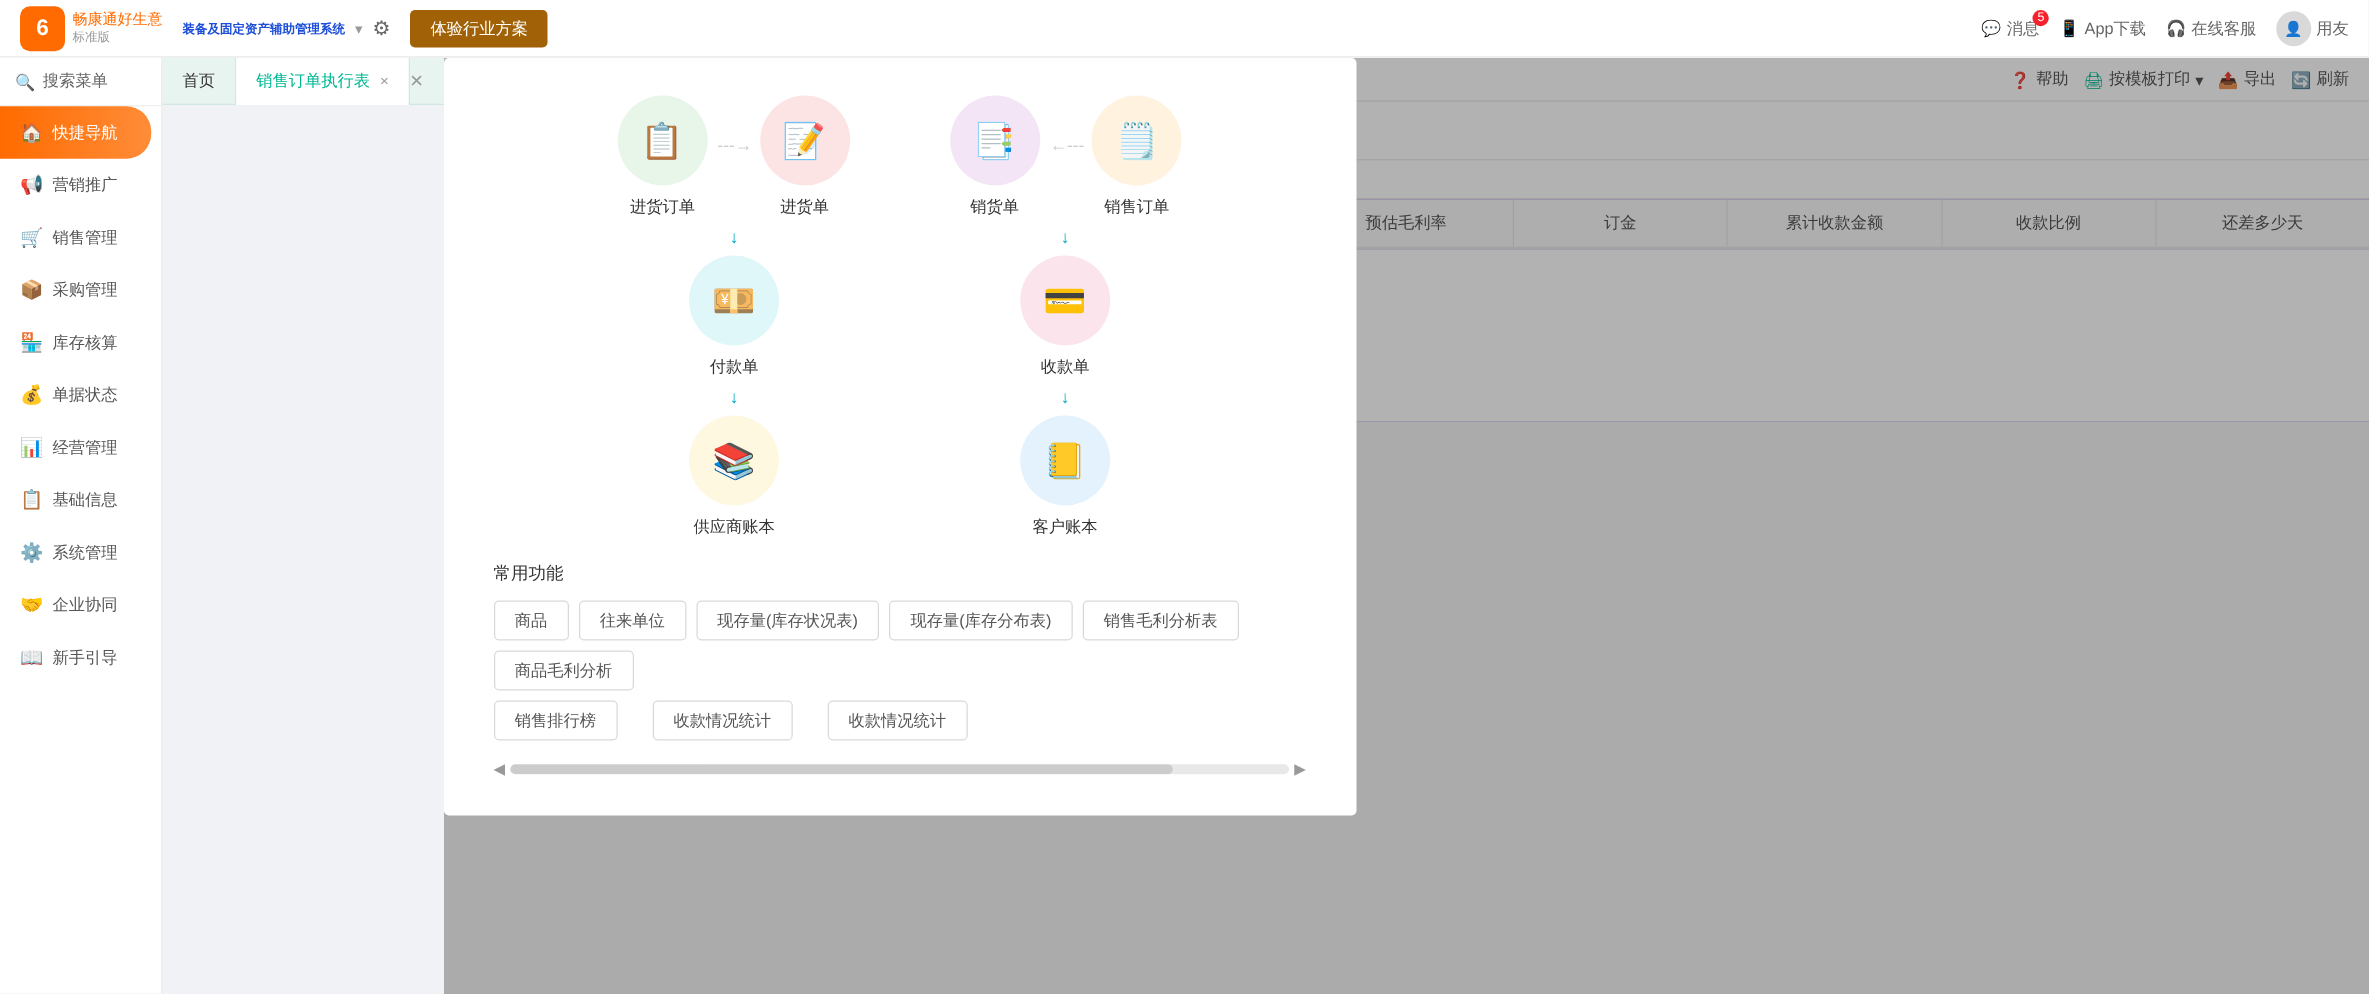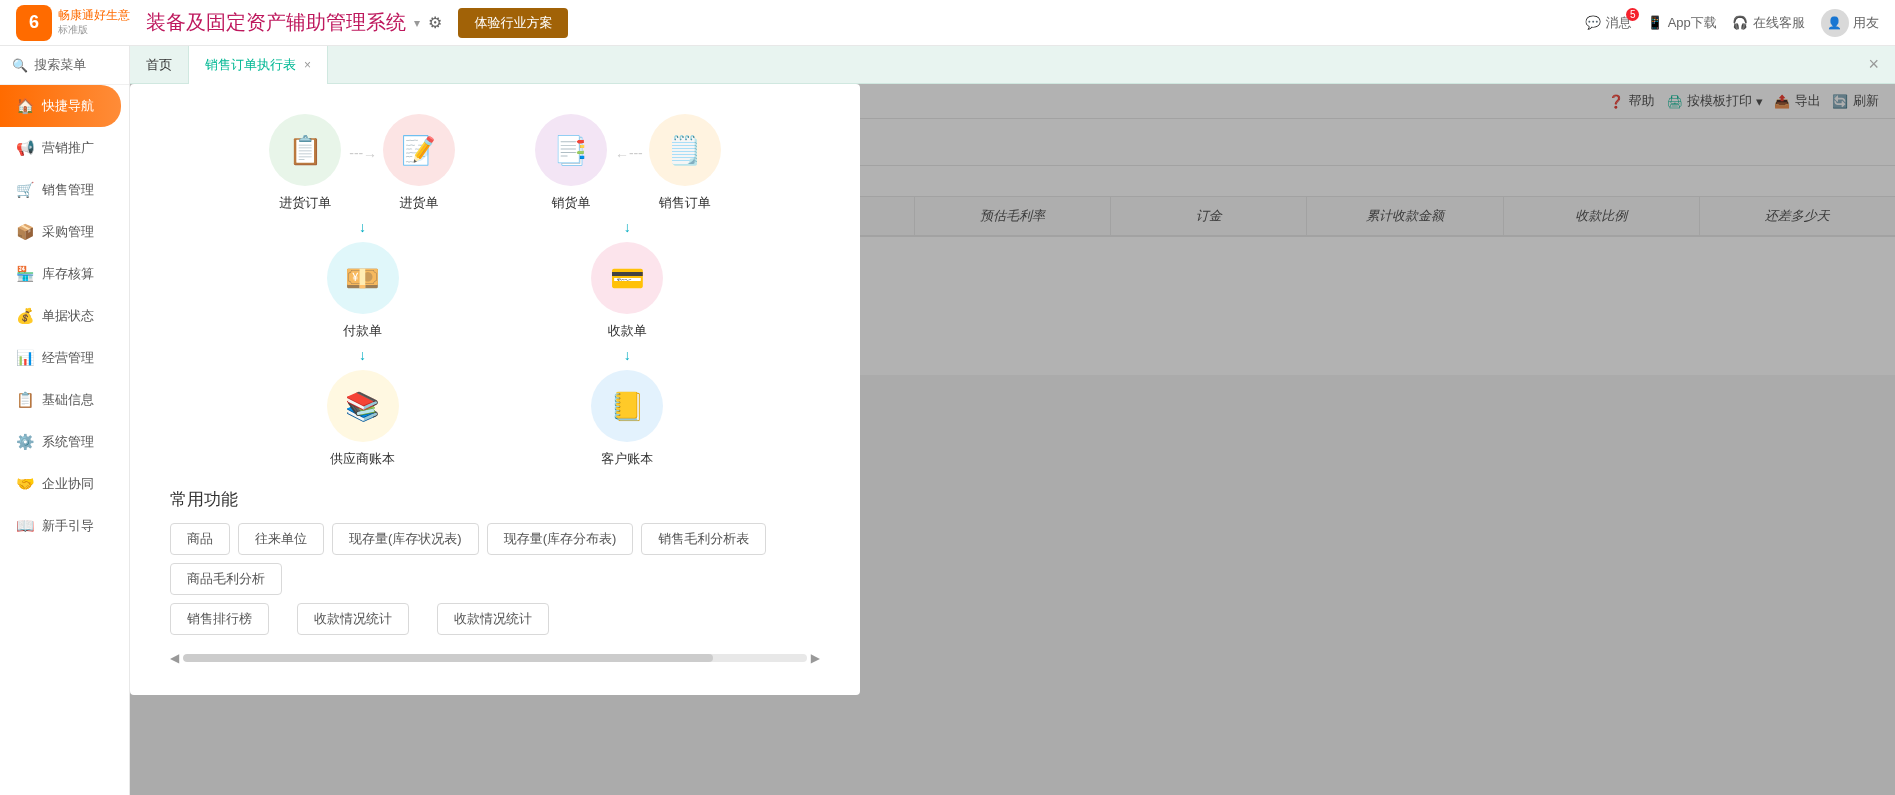--- a/index.html
+++ b/index.html
@@ -8,41 +8,41 @@
     
     .app-container { display: flex; flex-direction: column; height: 795px; width: 1895px; }
 
     
     .top-header { display: flex; align-items: center; background: #fff; height: 46px; padding: 0 16px; border-bottom: 1px solid #e8e8e8; flex-shrink: 0; }
     .logo-area { display: flex; align-items: center; width: 130px; }
     .logo-icon { width: 36px; height: 36px; background: #ff6b00; border-radius: 8px; display: flex; align-items: center; justify-content: center; color: white; font-size: 18px; font-weight: bold; margin-right: 6px; }
     .logo-text { font-size: 12px; color: #ff6b00; line-height: 1.3; }
     .logo-sub { font-size: 10px; color: #999; }
     .system-title { flex: 1; display: flex; align-items: center; gap: 8px; }
-    .system-name { font-size: 20px; color: #be185d; font-weight: 400; }
+    .system-name { font-size: 10px; color: #1d4ed8; font-weight: 700; }
     .title-arrow { color: #999; font-size: 12px; }
     .gear-icon-btn { color: #666; cursor: pointer; margin-right: 8px; font-size: 16px; }
     .try-btn { background: #a16207; color: white; border: none; padding: 6px 16px; border-radius: 4px; cursor: pointer; font-size: 13px; }
     .header-right { display: flex; align-items: center; gap: 16px; margin-left: auto; }
     .header-action { display: flex; align-items: center; gap: 4px; color: #666; cursor: pointer; font-size: 13px; position: relative; }
     .badge { background: #f5222d; color: white; border-radius: 10px; font-size: 10px; padding: 1px 4px; position: absolute; top: -6px; right: -8px; }
     .user-avatar { width: 28px; height: 28px; background: #d9d9d9; border-radius: 50%; display: flex; align-items: center; justify-content: center; font-size: 12px; color: #666; }
 
     
     .main-layout { display: flex; flex: 1; overflow: hidden; }
 
     
     .sidebar { width: 130px; background: #fff; border-right: 1px solid #e8e8e8; display: flex; flex-direction: column; flex-shrink: 0; }
     .search-menu { display: flex; align-items: center; gap: 6px; padding: 10px 12px; color: #666; cursor: pointer; font-size: 13px; border-bottom: 1px solid #f0f0f0; }
     .sidebar-item { display: flex; align-items: center; gap: 8px; padding: 12px 16px; cursor: pointer; color: #555; font-size: 13px; transition: all 0.2s; }
     .sidebar-item.active { background: linear-gradient(90deg, #ff6b00, #ff8c38); color: white; border-radius: 0 20px 20px 0; margin-right: 8px; }
     .sidebar-icon { font-size: 15px; width: 18px; text-align: center; }
 
     
-    .content-area { flex: 1; display: flex; flex-direction: column; overflow: hidden; }
+    .content-area { flex: 1; display: flex; overflow: hidden; }
 
     
     .tab-bar { display: flex; align-items: center; background: #e8f4f0; height: 38px; flex-shrink: 0; border-bottom: 1px solid #d0e8e0; }
     .tab-item { display: flex; align-items: center; padding: 0 16px; height: 38px; cursor: pointer; font-size: 13px; color: #555; border-right: 1px solid #d0e8e0; }
     .tab-item.home { color: #333; }
     .tab-item.active { background: white; color: #00b894; font-weight: 500; }
     .tab-close { margin-left: 8px; color: #999; font-size: 12px; cursor: pointer; }
     .tab-bar-right { margin-left: auto; padding-right: 16px; }
     .close-all-btn { color: #999; font-size: 18px; cursor: pointer; }
 
@@ -61,21 +61,21 @@
     .cal-icon { color: #999; cursor: pointer; }
     .status-select { border: 1px solid #d9d9d9; border-radius: 4px; padding: 4px 8px; font-size: 13px; height: 30px; width: 120px; color: #999; }
     .query-btn { background: #ff6b00; color: white; border: none; padding: 4px 16px; border-radius: 4px; cursor: pointer; font-size: 13px; height: 30px; }
     .set-btn { background: white; color: #ff6b00; border: 1px solid #ff6b00; padding: 4px 10px; border-radius: 4px; cursor: pointer; font-size: 13px; height: 30px; }
 
     
     .more-conditions { padding: 4px 16px 8px; background: white; border-bottom: 1px solid #e8e8e8; }
     .more-link { color: #00b894; cursor: pointer; font-size: 13px; }
 
     
-    .data-table { background: #6d28d9; margin: 0; font-style: italic; }
+    .data-table { background: #6d28d9; margin: 0; }
     .table-header { display: flex; background: #fafafa; border-bottom: 2px solid #e8e8e8; }
     .th { padding: 10px 12px; font-size: 13px; color: #555; font-weight: 500; text-align: center; flex: 1; border-right: 1px solid #e8e8e8; }
     .th:last-child { border-right: none; }
     .no-data { text-align: left; padding: 60px; color: #999; font-size: 13px; background: white; }
 
     
     .overlay { position: absolute; top: 0; left: 0; right: 0; bottom: 0; background: rgba(0,0,0,0.3); z-index: 100; display: flex; align-items: flex-start; justify-content: flex-start; }
     .modal { background: white; border-radius: 4px; width: 730px; margin: 0; padding: 30px 40px; position: relative; top: 0; left: 0; min-height: 540px; max-height: 90%; overflow-y: auto; }
     .flow-node { display: flex; flex-direction: column; align-items: center; }
     .flow-circle { width: 72px; height: 72px; border-radius: 50%; display: flex; align-items: center; justify-content: center; font-size: 28px; margin-bottom: 8px; cursor: pointer; transition: transform 0.2s; }
@@ -87,21 +87,21 @@
     .circle-purple { background: #f3e5f5; color: #8e24aa; }
     .circle-orange { background: #fff3e0; color: #fb8c00; }
     .circle-teal { background: #e0f7fa; color: #00acc1; }
     .circle-pink { background: #fce4ec; color: #e91e63; }
     .circle-orange2 { background: #fff8e1; color: #ffa000; }
     .circle-blue-light { background: #e3f2fd; color: #1e88e5; }
     .flow-arrow-down { color: #00acc1; font-size: 14px; text-align: center; line-height: 1; margin: 4px 0; }
 
     
     .common-section { margin-top: 8px; }
-    .common-title { font-size: 17px; color: #333; margin-bottom: 12px; font-weight: 500; }
+    .common-title { font-size: 14px; color: #333; margin-bottom: 12px; font-weight: 500; }
     .common-buttons { display: flex; flex-wrap: wrap; gap: 8px; }
     .common-btn { border: 1px solid #d9d9d9; border-radius: 4px; padding: 6px 16px; font-size: 13px; color: #555; cursor: pointer; background: white; }
 
     
     .scroll-hint { display: flex; align-items: center; gap: 4px; margin-top: 16px; }
     .scroll-bar-container { flex: 1; background: #e8e8e8; border-radius: 4px; height: 8px; overflow: hidden; }
     .scroll-bar-thumb { background: #ccc; height: 100%; width: 85%; border-radius: 4px; }
     .scroll-arrow { color: #999; cursor: pointer; font-size: 12px; }
   </style>
 </head>

